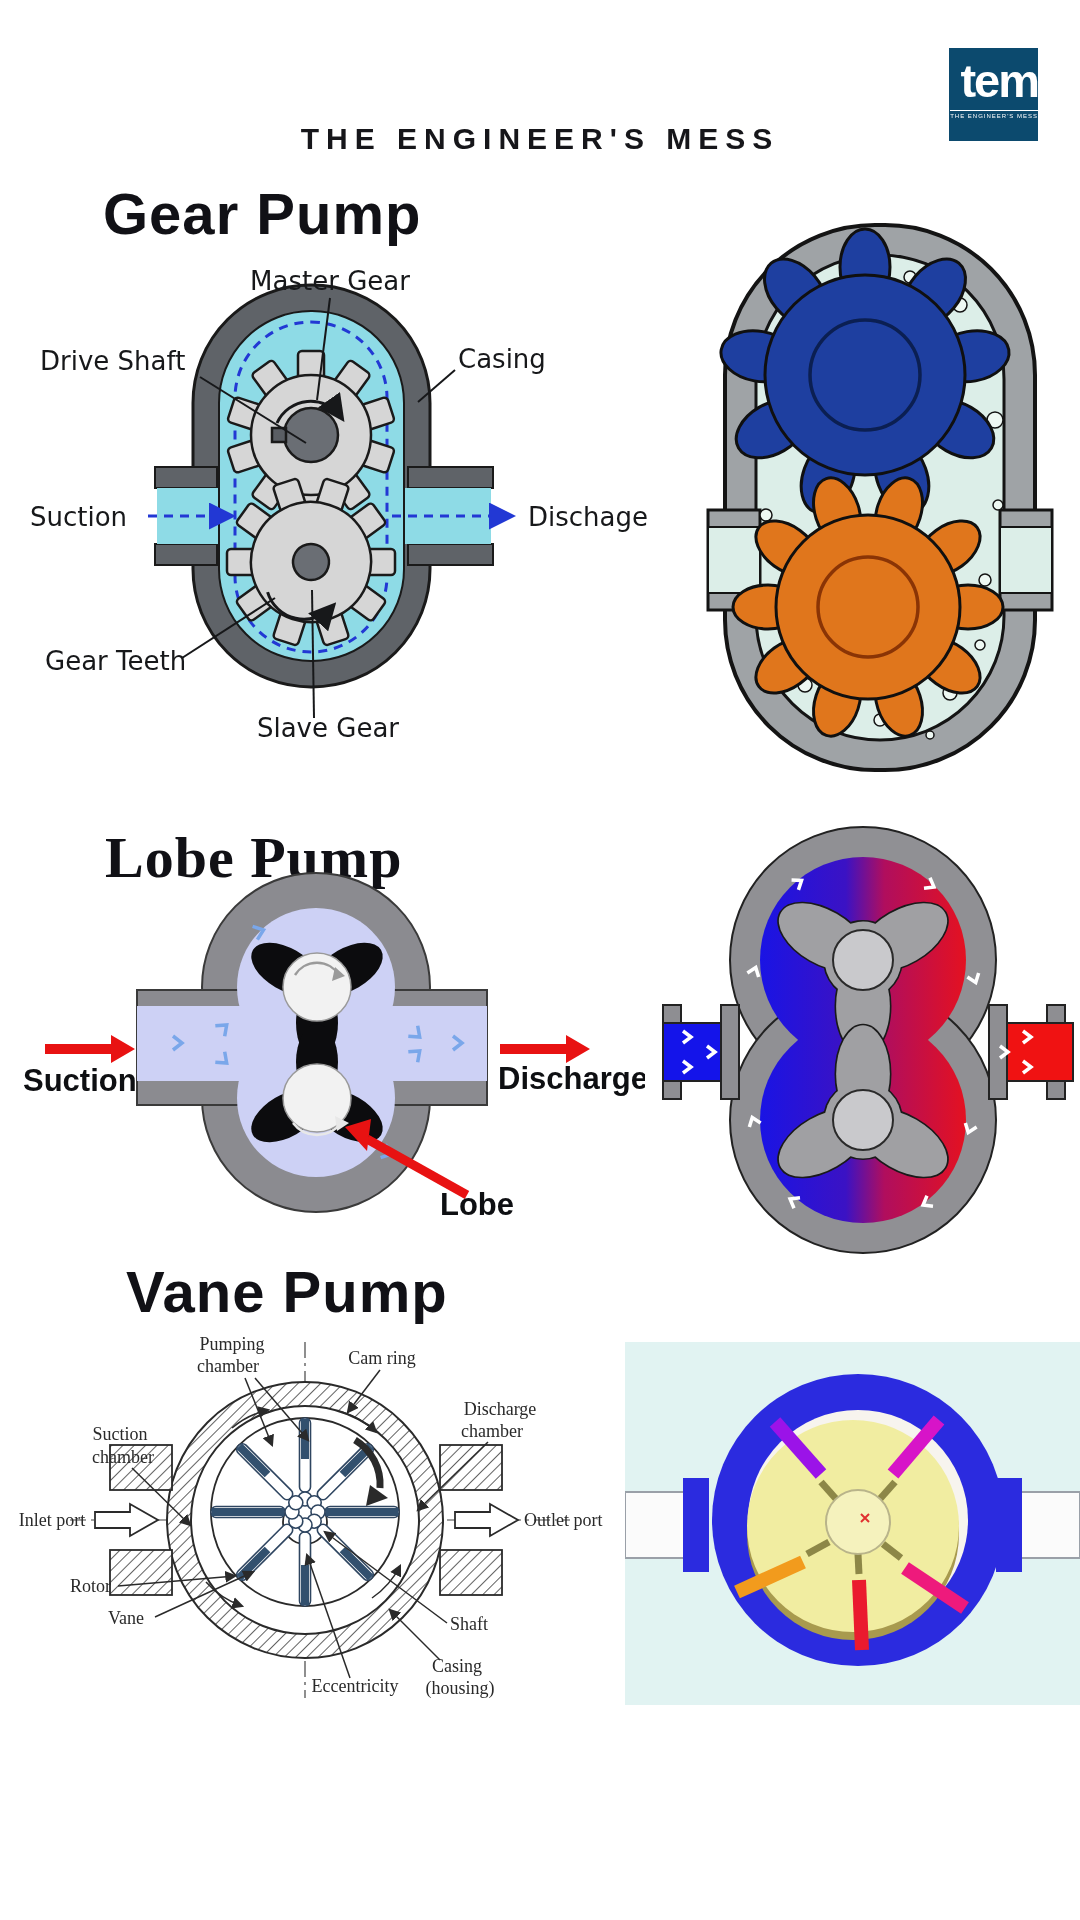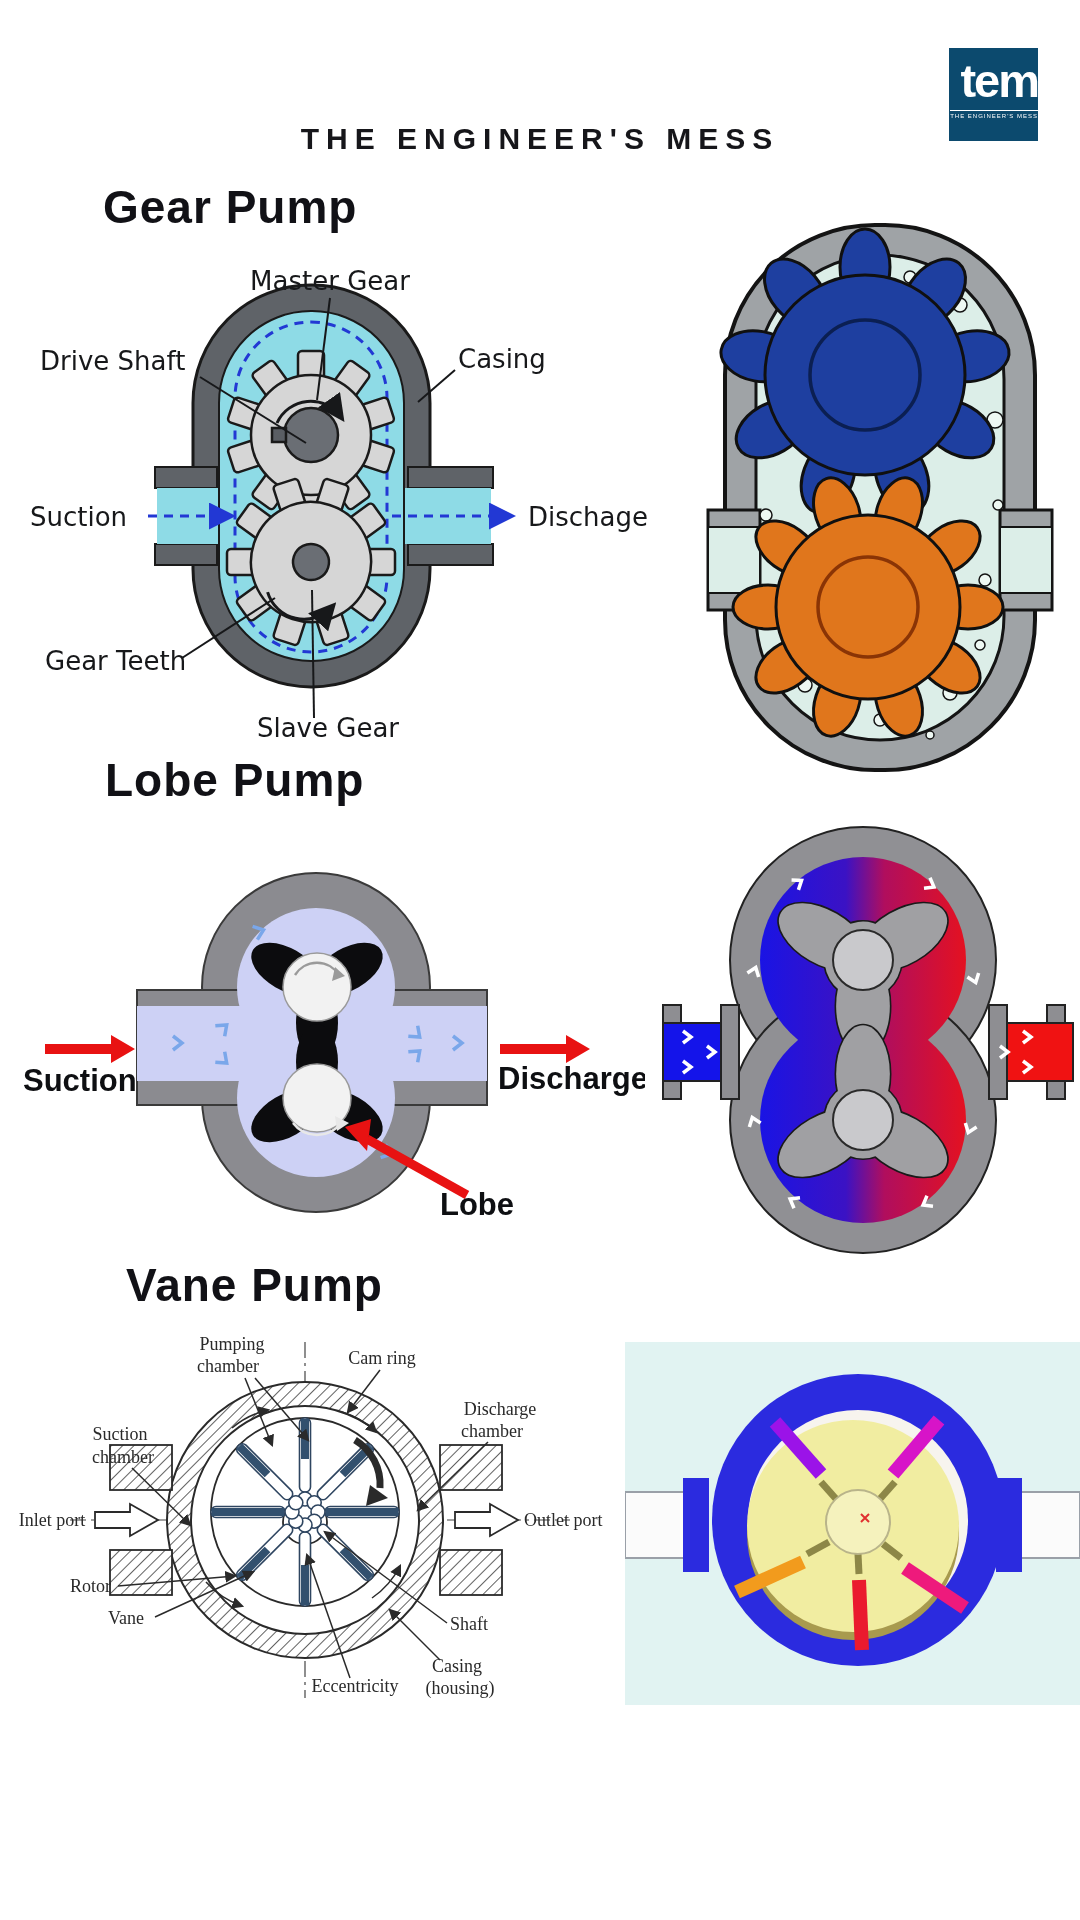--- a/index.html
+++ b/index.html
@@ -7,23 +7,23 @@
         font-family:"Liberation Sans",sans-serif;}
   .abs{position:absolute;}
   .page-title{top:122px;left:0;width:1080px;text-align:center;font-weight:800;
               font-size:30px;letter-spacing:7px;color:#16161a;}
   .logo{top:36px;left:949px;width:89px;height:93px;background:#0c4a6e;color:#fff;
         text-align:right;margin-top:12px;}
   .logo-text{font-weight:900;font-size:47px;line-height:1;margin-top:9px;letter-spacing:-2px;
              font-family:"Liberation Sans",sans-serif;}
   .logo-tag{font-size:6px;letter-spacing:1px;margin-top:4px;border-top:1px solid #fff;
             display:inline-block;padding-top:2px;}
-  .heading{font-weight:800;color:#111116;font-size:46px;letter-spacing:1px;}
+  .heading{font-weight:800;color:#111116;font-size:58px;letter-spacing:1px;}
   .h-gear{top:180px;left:103px;}
-  .h-lobe{top:753px;left:105px;}
+  .h-lobe{top:824px;left:105px;font-family:Liberation Serif, serif;}
   .h-vane{top:1258px;left:108px;margin-left:18px;}
   .svglbl{font-family:"DejaVu Sans","Liberation Sans",sans-serif;font-size:26px;fill:#17181a;}
   .svgbold{font-family:"Liberation Sans",sans-serif;font-weight:700;font-size:31px;fill:#0e0f12;}
   .svgserif{font-family:"Liberation Serif","DejaVu Serif",serif;font-size:18px;fill:#2a2a2a;}
   svg{display:block;}
 </style>
 </head>
 <body>
 
 <div id="page">

